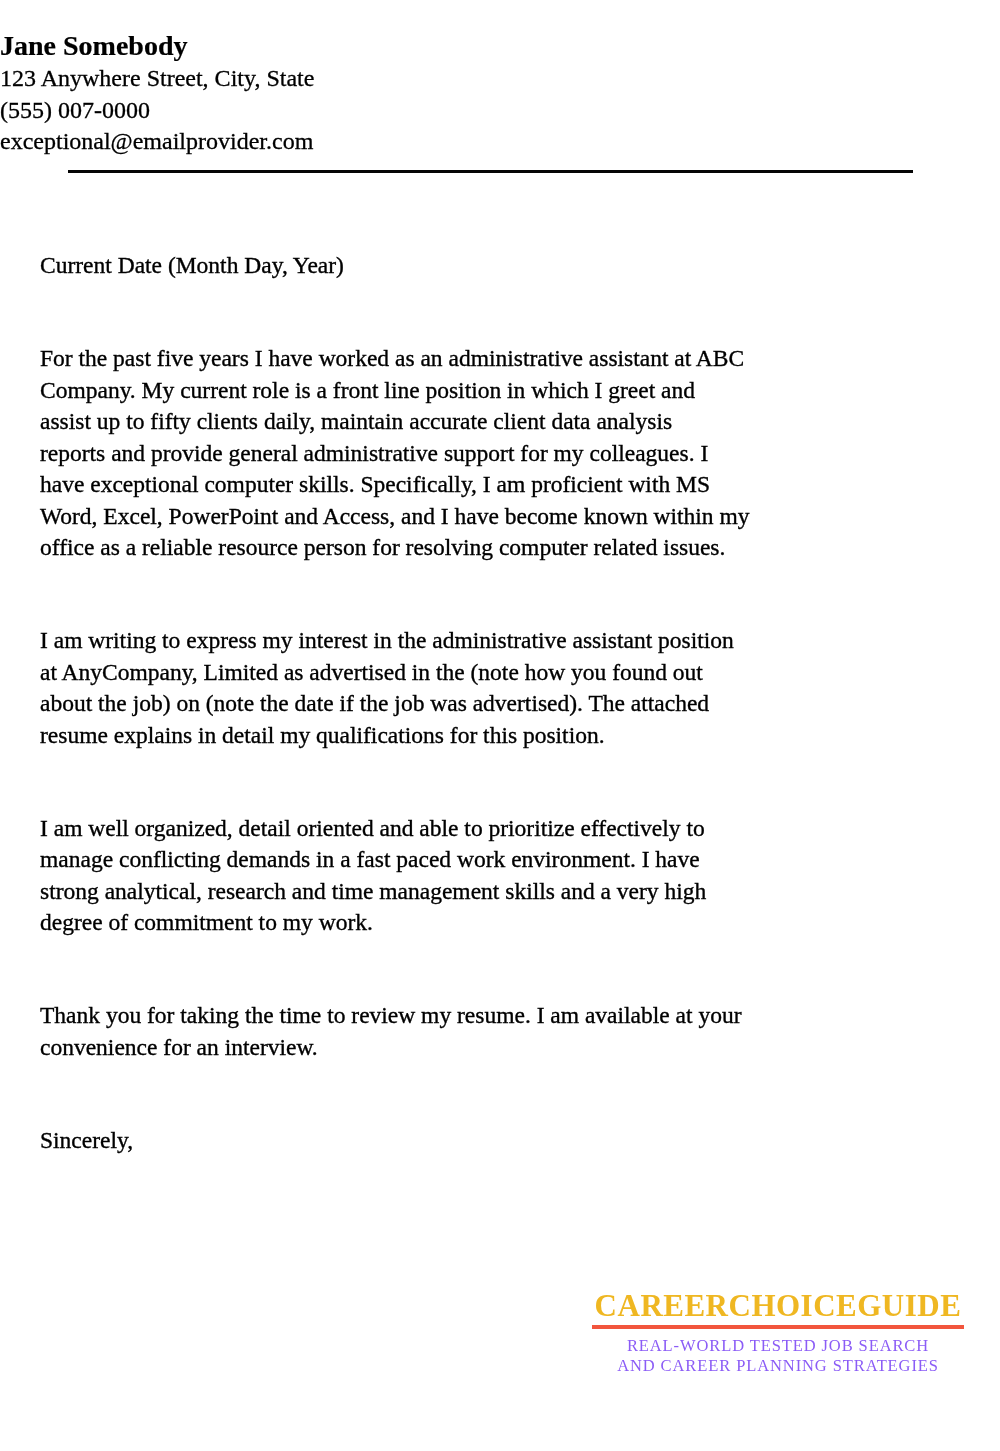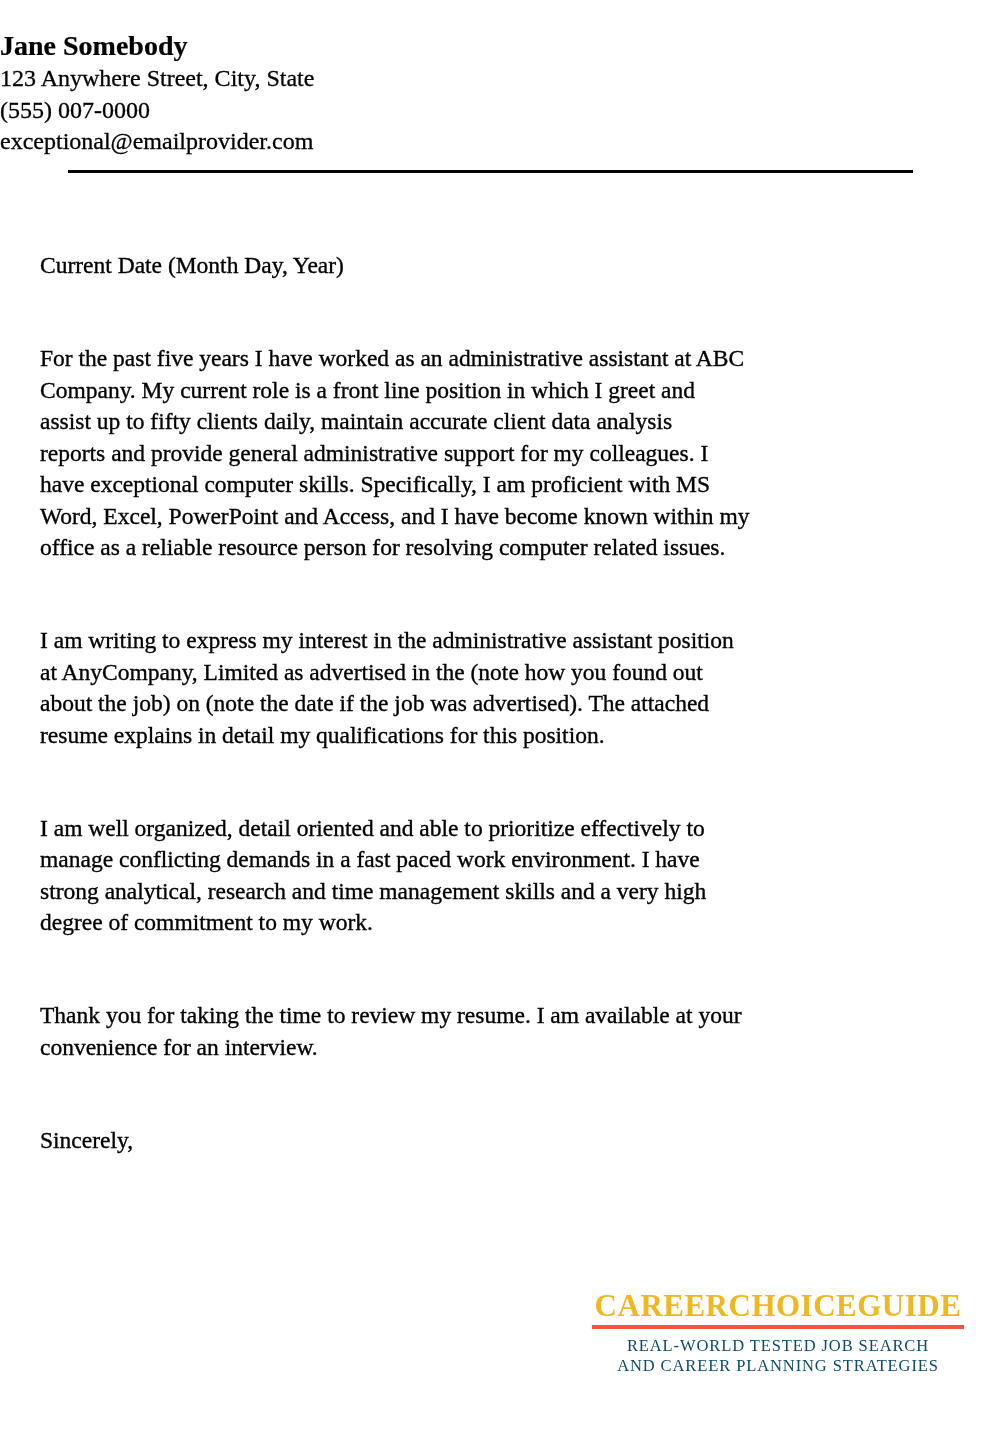--- a/index.html
+++ b/index.html
@@ -108,19 +108,19 @@
 convenience for an interview.</div>
     <div class="block">Sincerely,</div>
     
     
     
   </div>
 
   <div class="footer-logo">
     <div class="footer-logo-title" style="color: rgb(239, 183, 34);">CAREERCHOICEGUIDE</div>
     <div class="footer-logo-underline" style="background: rgb(242, 85, 61);"></div>
-    <div class="footer-logo-tagline" style="color: #0c4a6e;">
+    <div class="footer-logo-tagline" style="color: #8b5cf6;">
       <div>REAL-WORLD TESTED JOB SEARCH</div>
       <div>AND CAREER PLANNING STRATEGIES</div>
     </div>
   </div>
 
 </div>
 
 </body></html>

